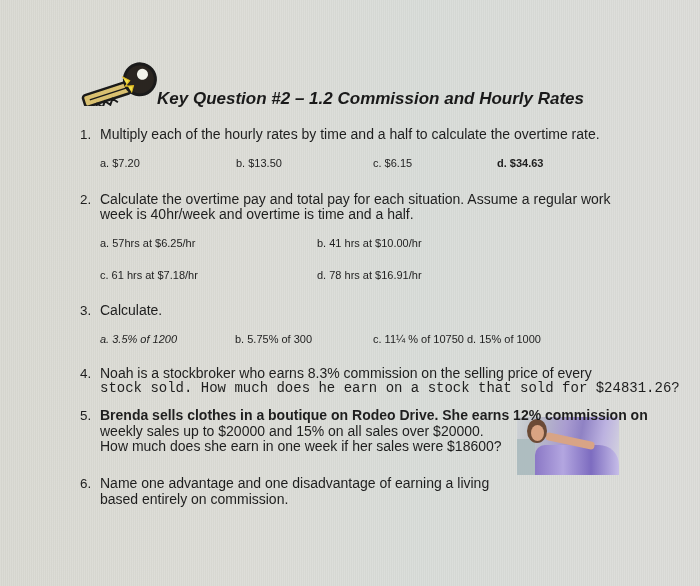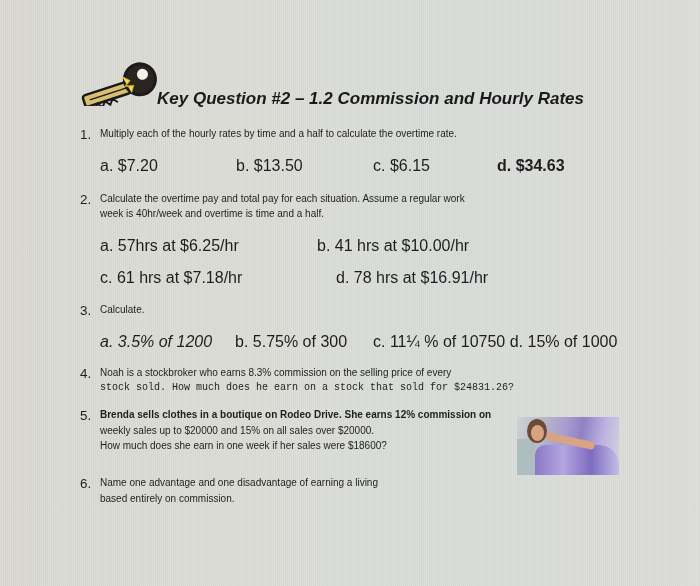--- a/index.html
+++ b/index.html
@@ -13,23 +13,23 @@
   .page {
     position: absolute; left: 0; top: 0; width: 700px; height: 586px;
     background-image: repeating-linear-gradient(90deg, rgba(255,255,255,0.07) 0px, rgba(255,255,255,0.07) 1px, rgba(0,0,0,0.02) 1px, rgba(0,0,0,0.02) 2px);
   }
   .key-icon { position: absolute; left: 78px; top: 60px; width: 82px; height: 46px; }
   .title {
     position: absolute; left: 157px; top: 89px;
     font-size: 17px; font-weight: bold; font-style: italic; white-space: nowrap;
     color: #1a1a1a;
   }
-  .q { position: absolute; font-size: 10px; white-space: nowrap; line-height: 16px; }
+  .q { position: absolute; font-size: 14px; white-space: nowrap; line-height: 16px; }
   .qnum { position: absolute; font-size: 13.4px; }
-  .opt { position: absolute; font-size: 16px; white-space: nowrap; text-align: center; }
+  .opt { position: absolute; font-size: 11px; white-space: nowrap; text-align: center; }
   .photo {
     position: absolute; left: 517px; top: 417px; width: 102px; height: 58px;
     background: linear-gradient(100deg, #cfd3d6 0%, #b9bdc8 20%, #a99cd0 45%, #8f82c4 60%, #bcb2e0 80%, #d6d6de 100%);
     overflow: hidden;
   }
   .photo .head { position: absolute; left: 10px; top: 2px; width: 20px; height: 24px; border-radius: 50%; background: #6b4a36; }
   .photo .face { position: absolute; left: 14px; top: 8px; width: 13px; height: 16px; border-radius: 50%; background: #d9a382; }
   .photo .arm { position: absolute; left: 28px; top: 20px; width: 50px; height: 8px; background: #d8a486; transform: rotate(12deg); border-radius: 4px; }
   .photo .dress { position: absolute; left: 18px; top: 28px; width: 84px; height: 30px; background: linear-gradient(90deg, #8b78c6, #b3a6e0, #7d6cc0, #c6bde8); border-radius: 10px 20px 0 0; }
   .photo .pillow { position: absolute; left: 0; top: 22px; width: 18px; height: 36px; background: #aebdc0; }
@@ -62,21 +62,21 @@
     <span class="opt" style="left:497px; top:157px;font-weight:bold;">d. $34.63</span>
   </div>
 
   <div>
     <span class="qnum" style="left:80px; top:192px;">2.</span>
     <span class="q" style="left:100px; top:191px;">Calculate the overtime pay and total pay for each situation.  Assume a regular work</span>
     <span class="q" style="left:100px; top:206px;">week is 40hr/week and overtime is time and a half.</span>
     <span class="opt" style="left:100px; top:237px;">a. 57hrs at $6.25/hr</span>
     <span class="opt" style="left:317px; top:237px;">b. 41 hrs at $10.00/hr</span>
     <span class="opt" style="left:100px; top:269px;">c. 61 hrs at $7.18/hr</span>
-    <span class="opt" style="left:317px; top:269px;margin-left:19px;">d. 78 hrs at $16.91/hr</span>
+    <span class="opt" style="left:317px; top:269px;">d. 78 hrs at $16.91/hr</span>
   </div>
 
   <div>
     <span class="qnum" style="left:80px; top:303px;">3.</span>
     <span class="q" style="left:100px; top:302px;">Calculate.</span>
     <span class="opt" style="left:100px; top:333px;font-style:italic;">a. 3.5% of 1200</span>
     <span class="opt" style="left:235px; top:333px;">b. 5.75% of 300</span>
     <span class="opt" style="left:373px; top:333px;">c.  11¼ % of 10750 d.  15% of 1000</span>
   </div>
 

